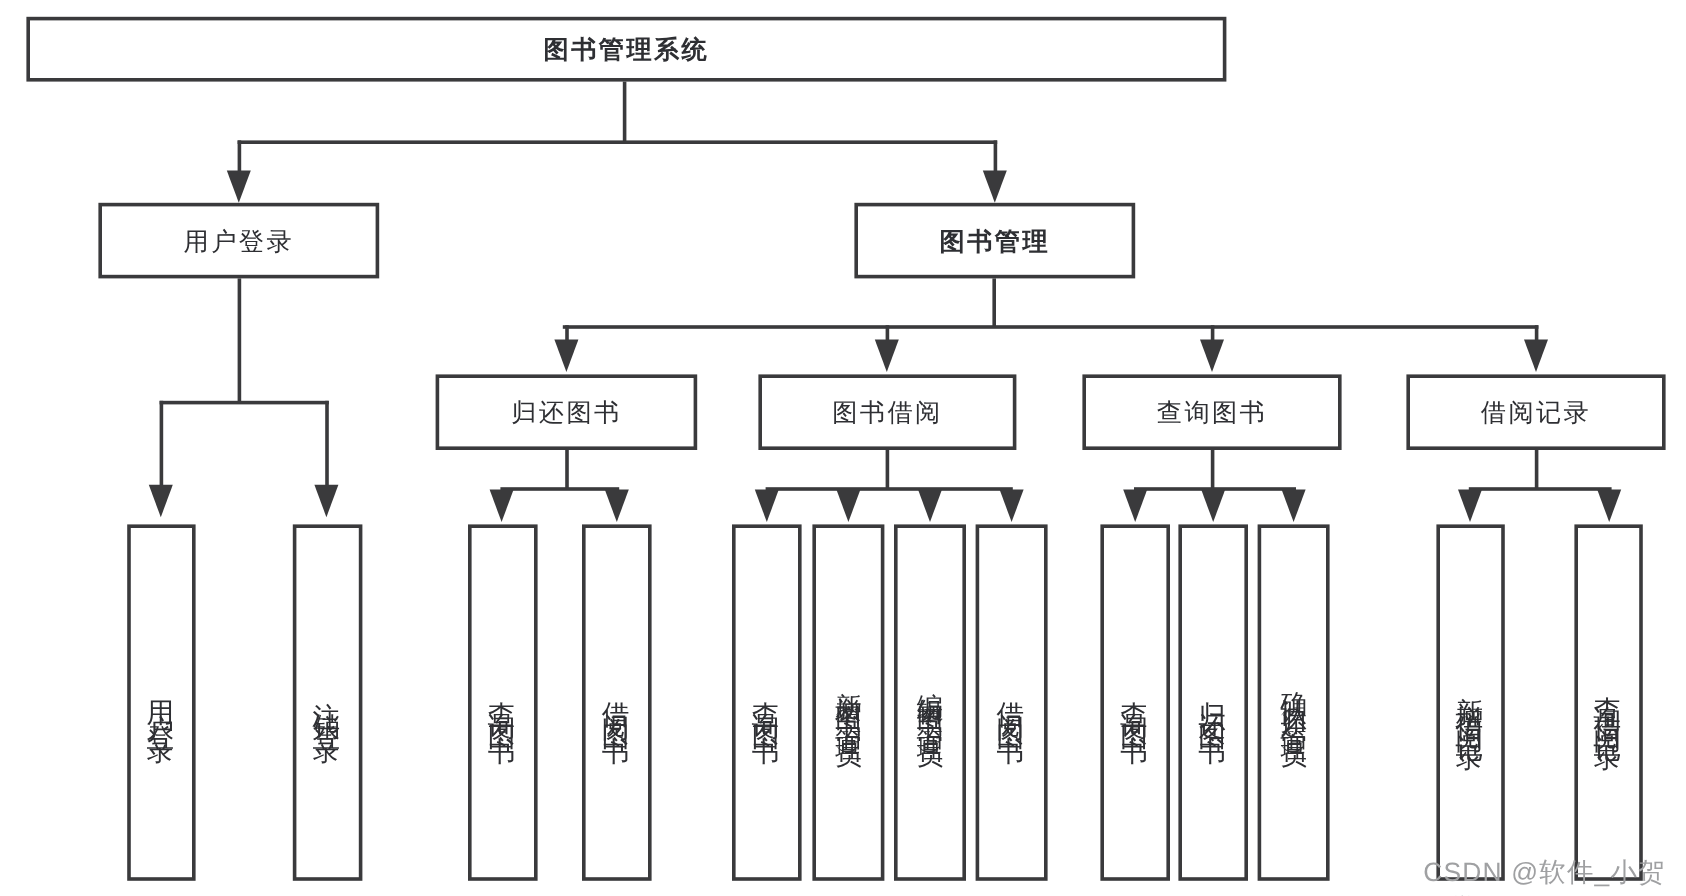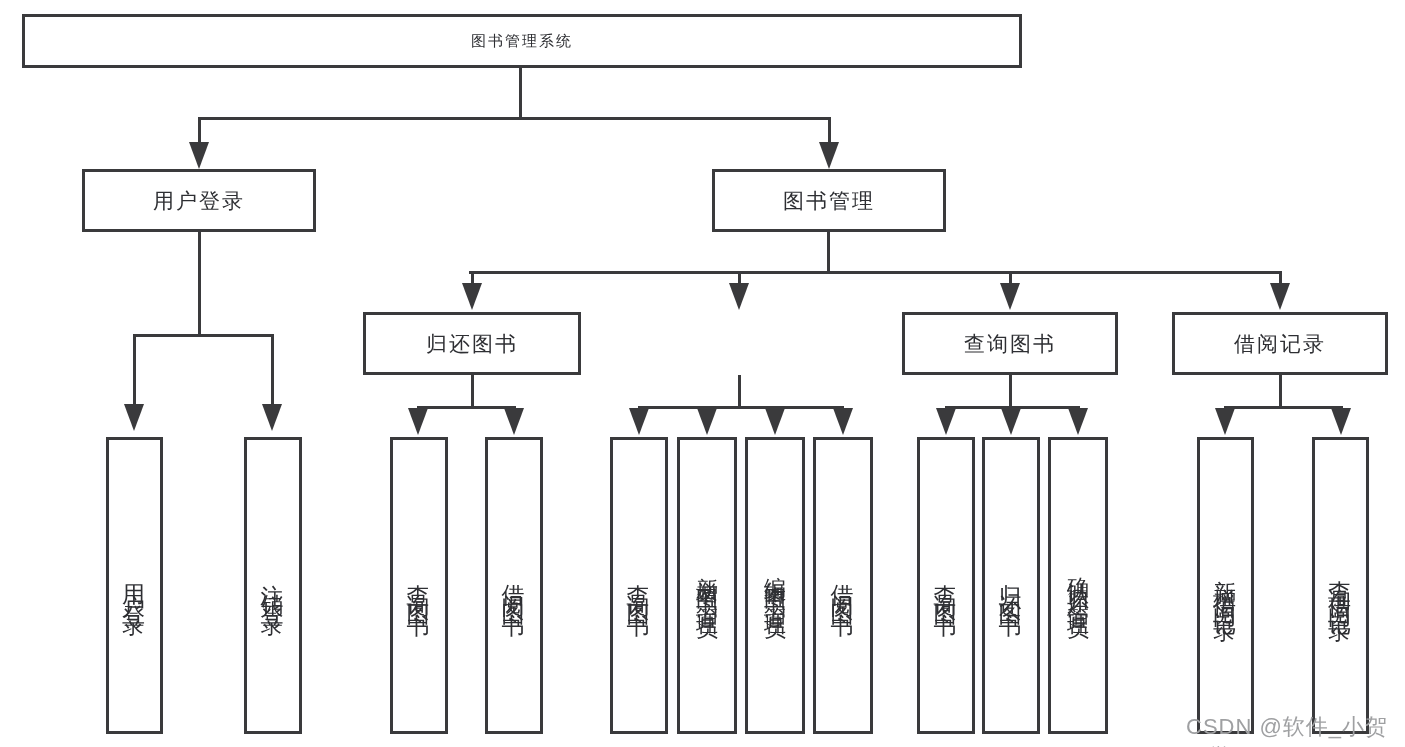--- a/index.html
+++ b/index.html
@@ -17,21 +17,21 @@
   }
   #canvas{position:relative;width:1405px;height:747px;background:var(--bg);}
   .box{
     position:absolute;
     border:3px solid var(--line);
     background:#fff;
     box-sizing:border-box;
     display:flex;align-items:center;justify-content:center;
     color:var(--text);
   }
-  .root-label{font-size:15px;letter-spacing:2px;}
+  .root-label{font-size:21px;letter-spacing:2px;font-weight:bold;}
   .hlabel{font-size:21px;letter-spacing:2px;}
   .vtext{writing-mode:vertical-rl;text-orientation:mixed;white-space:nowrap;}
   .v4{font-size:23px;letter-spacing:10px;}
   .v6{font-size:23px;letter-spacing:8px;}
   .v9{font-size:22px;letter-spacing:6px;}
   .line{position:absolute;background:var(--line);}
   .tri{
     position:absolute;width:0;height:0;
     border-left:10px solid transparent;
     border-right:10px solid transparent;
@@ -55,21 +55,21 @@
   <div class="line" style="left:519px;top:68px;width:3px;height:50px;"></div>
   <div class="line" style="left:198px;top:117px;width:633px;height:3px;"></div>
   <div class="line" style="left:198px;top:117px;width:3px;height:30px;"></div>
   <div class="tri" style="left:189px;top:142px;"></div>
   <div class="line" style="left:828px;top:117px;width:3px;height:30px;"></div>
   <div class="tri" style="left:819px;top:142px;"></div>
 
   <div class="box" style="left:82px;top:169px;width:234px;height:63px;">
     <span class="hlabel">用户登录</span>
   </div>
-  <div class="box" style="left:712px;top:169px;width:234px;height:63px;">
+  <div class="box" style="left:712px;top:169px;width:234px;height:63px;font-weight:bold;">
     <span class="hlabel">图书管理</span>
   </div>
 
   <div class="line" style="left:198px;top:232px;width:3px;height:104px;"></div>
   <div class="line" style="left:133px;top:334px;width:141px;height:3px;"></div>
   <div class="line" style="left:133px;top:334px;width:3px;height:72px;"></div>
   <div class="tri" style="left:124px;top:404px;"></div>
   <div class="line" style="left:271px;top:334px;width:3px;height:72px;"></div>
   <div class="tri" style="left:262px;top:404px;"></div>
 
@@ -86,20 +86,23 @@
   <div class="tri" style="left:462px;top:283px;"></div>
   <div class="line" style="left:738px;top:271px;width:3px;height:14px;"></div>
   <div class="tri" style="left:729px;top:283px;"></div>
   <div class="line" style="left:1009px;top:271px;width:3px;height:14px;"></div>
   <div class="tri" style="left:1000px;top:283px;"></div>
   <div class="line" style="left:1279px;top:271px;width:3px;height:14px;"></div>
   <div class="tri" style="left:1270px;top:283px;"></div>
 
   <div class="box" style="left:363px;top:312px;width:218px;height:63px;">
     <span class="hlabel">归还图书</span>
+  </div>
+  <div class="box" style="left:632px;top:312px;width:215px;height:63px;">
+    <span class="hlabel">图书借阅</span>
   </div>
   <div class="box" style="left:902px;top:312px;width:216px;height:63px;">
     <span class="hlabel">查询图书</span>
   </div>
   <div class="box" style="left:1172px;top:312px;width:216px;height:63px;">
     <span class="hlabel">借阅记录</span>
   </div>
 
   <div class="line" style="left:471px;top:375px;width:3px;height:33px;"></div>
   <div class="line" style="left:417px;top:406px;width:99px;height:3px;"></div>

